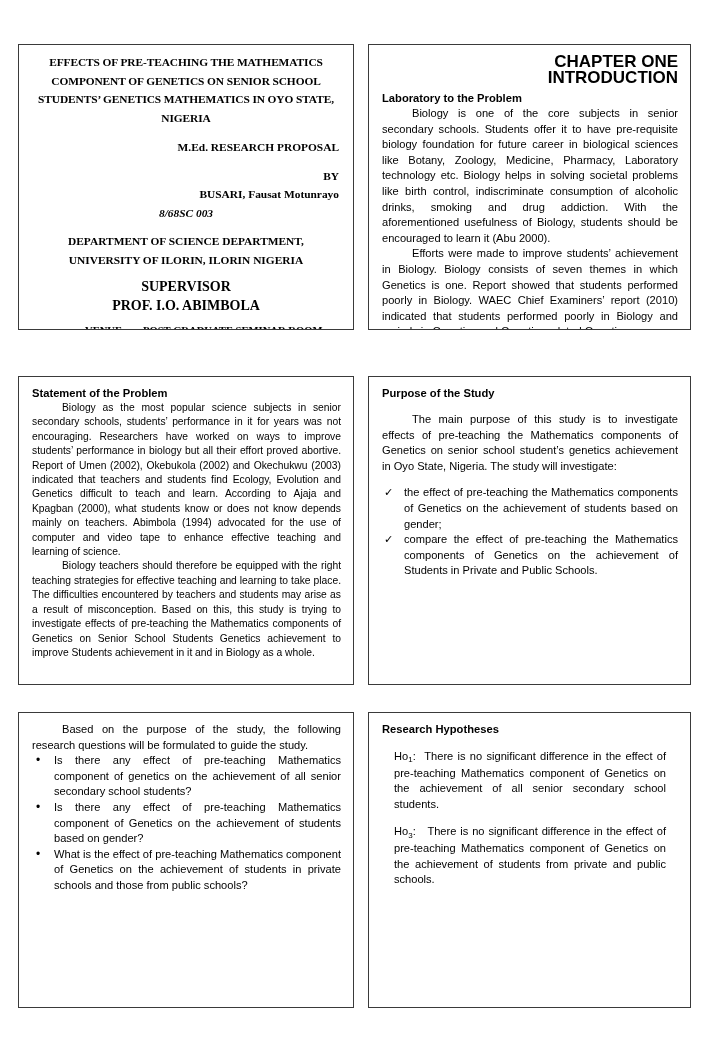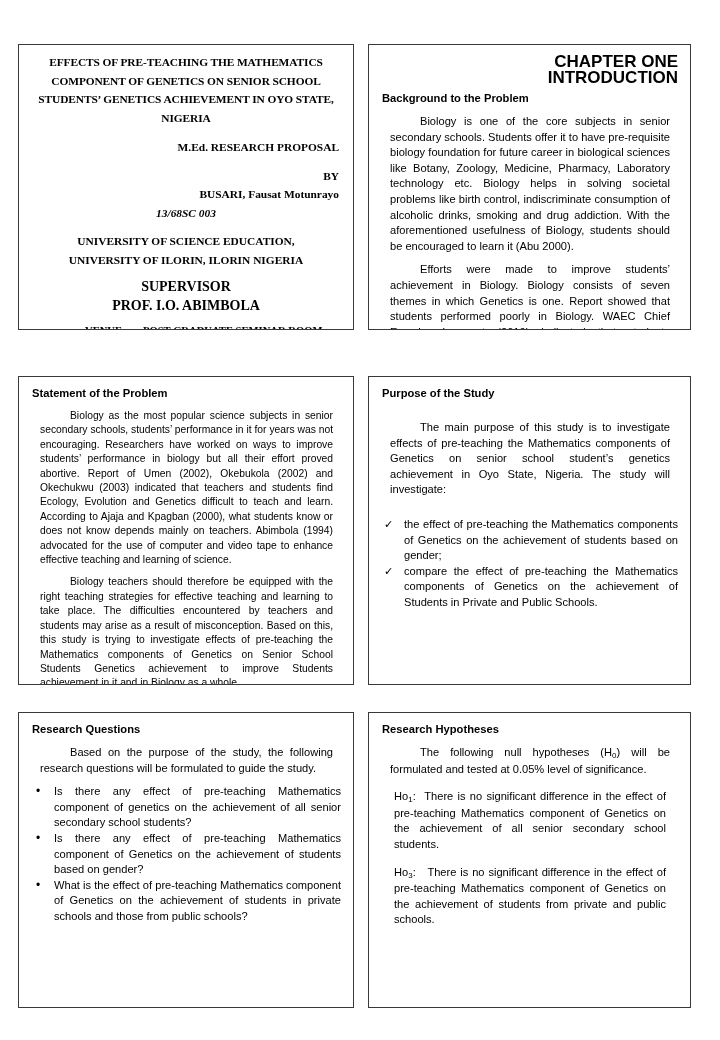--- a/index.html
+++ b/index.html
@@ -101,21 +101,21 @@
     margin: 0 0 0 0;
     text-align: left;
   }
   .head-center {
     font-weight: bold;
     font-size: 17px;
     line-height: 15.5px;
     text-align: right;
   }
   p.para {
-    margin: 8px;
+    margin: 0;
     font-size: 11.1px;
     line-height: 15.6px;
     text-align: justify;
     text-justify: inter-word;
     text-indent: 30px;
   }
   p.para.small {
     font-size: 10.3px;
     line-height: 14.4px;
   }
@@ -155,50 +155,50 @@
 </style>
 </head>
 <body>
 
 <div class="deck">
 
   <div class="slide col-left row-1 pad-title">
     <div class="t-main">
       <div>EFFECTS OF PRE-TEACHING THE MATHEMATICS</div>
       <div>COMPONENT OF GENETICS ON SENIOR SCHOOL</div>
-      <div>STUDENTS’ GENETICS ACHIEVEMENT IN OYO STATE,</div>
+      <div>STUDENTS’ GENETICS MATHEMATICS IN OYO STATE,</div>
       <div>NIGERIA</div>
     </div>
     <div class="t-gap-1"></div>
     <div class="t-sub">M.Ed. RESEARCH PROPOSAL</div>
     <div class="t-gap-2"></div>
     <div class="t-by">BY</div>
     <div class="t-by">BUSARI, Fausat Motunrayo</div>
-    <div class="t-matric">13/68SC 003</div>
+    <div class="t-matric">8/68SC 003</div>
     <div class="t-gap-3"></div>
-    <div class="t-dept">UNIVERSITY OF SCIENCE EDUCATION,</div>
+    <div class="t-dept">DEPARTMENT OF SCIENCE DEPARTMENT,</div>
     <div class="t-dept">UNIVERSITY OF ILORIN, ILORIN NIGERIA</div>
     <div class="t-gap-4"></div>
     <div class="t-sup">SUPERVISOR</div>
     <div class="t-sup">PROF. I.O. ABIMBOLA</div>
     <div class="t-gap-5"></div>
     <div class="meta">
       <div class="meta-row">
         <span class="meta-k">VENUE:</span>
         <span class="meta-v">POST GRADUATE SEMINAR ROOM.</span>
       </div>
 
     </div>
   </div>
 
   <div class="slide col-right row-1 pad-body">
     <div class="head-center">CHAPTER ONE</div>
     <div class="head-center">INTRODUCTION</div>
     <div class="spacer-sm"></div>
-    <div class="head">Background to the Problem</div>
+    <div class="head">Laboratory to the Problem</div>
     <p class="para">Biology is one of the core subjects in senior secondary schools. Students offer it to have pre-requisite biology foundation for future career in biological sciences like Botany, Zoology, Medicine, Pharmacy, Laboratory technology etc. Biology helps in solving societal problems like birth control, indiscriminate consumption of alcoholic drinks, smoking and drug addiction. With the aforementioned usefulness of Biology, students should be encouraged to learn it (Abu 2000).</p>
     <p class="para">Efforts were made to improve students’ achievement in Biology. Biology consists of seven themes in which Genetics is one.  Report showed that students performed poorly in Biology. WAEC Chief Examiners’ report (2010) indicated that students performed poorly in Biology and majorly in Genetics and Genetics related Questions.</p>
   </div>
 
   <div class="slide col-left row-2 pad-body">
     <div class="head">Statement of the Problem</div>
     <p class="para small">Biology as the most popular science subjects in senior secondary schools, students’ performance in it for years was not encouraging. Researchers have worked on ways to improve students’ performance in biology but all their effort proved abortive. Report of Umen (2002), Okebukola (2002) and Okechukwu (2003) indicated that teachers and students find Ecology, Evolution and Genetics difficult to teach and learn. According to Ajaja and Kpagban (2000), what students know or does not know depends mainly on teachers. Abimbola (1994) advocated for the use of computer and video tape to enhance effective teaching and learning of science.</p>
     <p class="para small">Biology teachers should therefore be equipped with the right teaching strategies for effective teaching and learning to take place. The difficulties encountered by teachers and students may arise as a result of misconception. Based on this, this study is trying to investigate effects of pre-teaching the Mathematics components of Genetics on Senior School Students Genetics achievement to improve Students achievement in it and in Biology as a whole.</p>
   </div>
 
@@ -213,38 +213,36 @@
         <span>the effect of pre-teaching the Mathematics components of Genetics on the achievement of students based on gender;</span>
       </li>
       <li>
         <span class="marker">✓</span>
         <span>compare the effect of pre-teaching the Mathematics components of Genetics on the achievement of Students in Private and Public Schools.</span>
       </li>
     </ul>
   </div>
 
   <div class="slide col-left row-3 pad-body">
-    <div class="head">Research Questions</div>
     <p class="para">Based on the purpose of the study, the following research questions will be formulated to guide the study.</p>
     <ul class="bullets dots">
       <li>
         <span class="marker">•</span>
         <span>Is there any effect of pre-teaching Mathematics component of genetics on the achievement of all senior secondary school students?</span>
       </li>
       <li>
         <span class="marker">•</span>
         <span>Is there any effect of pre-teaching Mathematics component of Genetics on the achievement of students based on gender?</span>
       </li>
       <li>
         <span class="marker">•</span>
         <span>What is the effect of pre-teaching Mathematics component of Genetics on the achievement of students in private schools and those from public schools?</span>
       </li>
     </ul>
   </div>
 
   <div class="slide col-right row-3 pad-body">
     <div class="head">Research Hypotheses</div>
-    <p class="para"><span>The following null hypotheses (H</span><sub>0</sub><span>) will be formulated and tested at 0.05% level of significance.</span></p>
     <p class="hypo"><span>Ho</span><sub>1</sub><span>:</span>&nbsp;&nbsp;<span>There is no significant difference in the effect of pre-teaching Mathematics component of Genetics on the achievement of all senior secondary school students.</span></p>
     <p class="hypo"><span>Ho</span><sub>3</sub><span>:</span>&nbsp;&nbsp;&nbsp;<span>There is no significant difference in the effect of pre-teaching Mathematics component of Genetics on the achievement of students from private and public schools.</span></p>
   </div>
 
 </div>
 
 </body></html>

